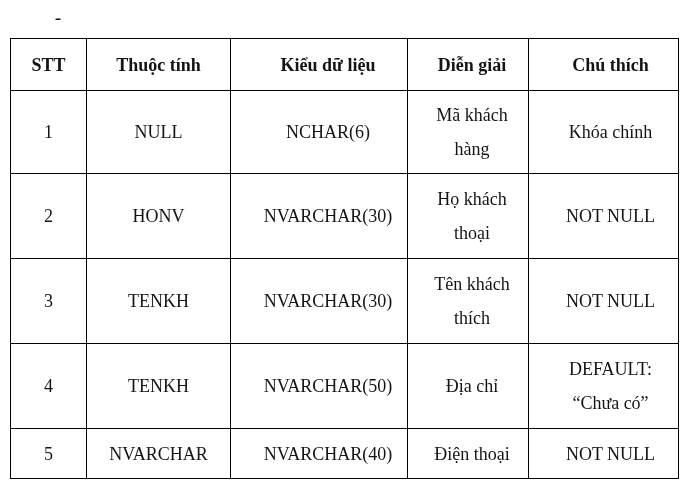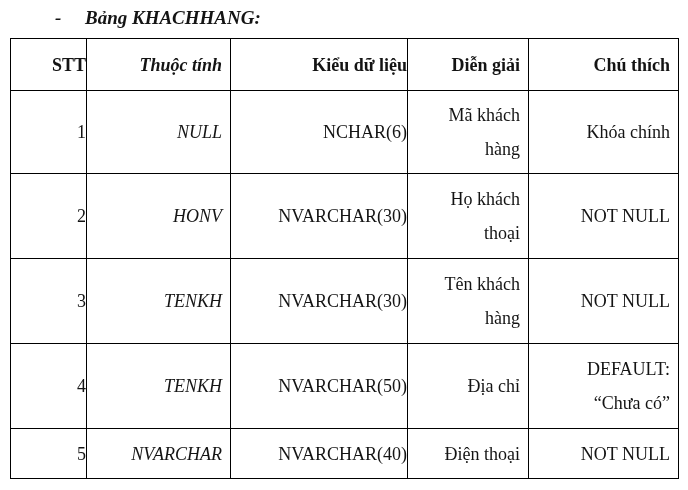--- a/index.html
+++ b/index.html
@@ -41,45 +41,44 @@
     border-collapse: collapse;
     table-layout: fixed;
     font-size: 18px;
   }
   table.schema th,
   table.schema td {
     border: 1.5px solid #000000;
     vertical-align: middle;
     line-height: 34px;
     font-weight: normal;
-    text-align: right;
+    text-align: center;
     overflow: hidden;
   }
   table.schema th { font-weight: bold; }
   tr.hdr  { height: 52px; }
   tr.r1   { height: 83px; }
   tr.r2   { height: 85px; }
   tr.r3   { height: 85px; }
   tr.r4   { height: 85px; }
   tr.r5   { height: 50px; }
   .c-stt  { text-align: center; }
-  .c-attr { padding-left: 8px; padding-right: 8px; font-style: italic; }
+  .c-attr { padding-left: 8px; padding-right: 8px; }
   .c-type { padding-left: 18px; padding-right: 0; }
   .c-desc { padding-left: 16px; padding-right: 8px; }
   td.c-desc { text-align: justify; }
   .c-note { padding-left: 22px; padding-right: 8px; }
 </style>
 </head>
 <body>
 
 <div class="page">
 
   <div class="caption">
     <span class="dash">-</span>
-    <span class="caption-text">Bảng KHACHHANG:</span>
   </div>
 
   <table class="schema">
     <colgroup>
       <col style="width:76px">
       <col style="width:144px">
       <col style="width:177px">
       <col style="width:121px">
       <col style="width:150px">
     </colgroup>
@@ -102,21 +101,21 @@
         <td class="c-stt">2</td>
         <td class="c-attr">HONV</td>
         <td class="c-type">NVARCHAR(30)</td>
         <td class="c-desc">Họ khách thoại</td>
         <td class="c-note">NOT NULL</td>
       </tr>
       <tr class="r3">
         <td class="c-stt">3</td>
         <td class="c-attr">TENKH</td>
         <td class="c-type">NVARCHAR(30)</td>
-        <td class="c-desc">Tên khách hàng</td>
+        <td class="c-desc">Tên khách thích</td>
         <td class="c-note">NOT NULL</td>
       </tr>
       <tr class="r4">
         <td class="c-stt">4</td>
         <td class="c-attr">TENKH</td>
         <td class="c-type">NVARCHAR(50)</td>
         <td class="c-desc">Địa chỉ</td>
         <td class="c-note">DEFAULT: “Chưa có”</td>
       </tr>
       <tr class="r5">

